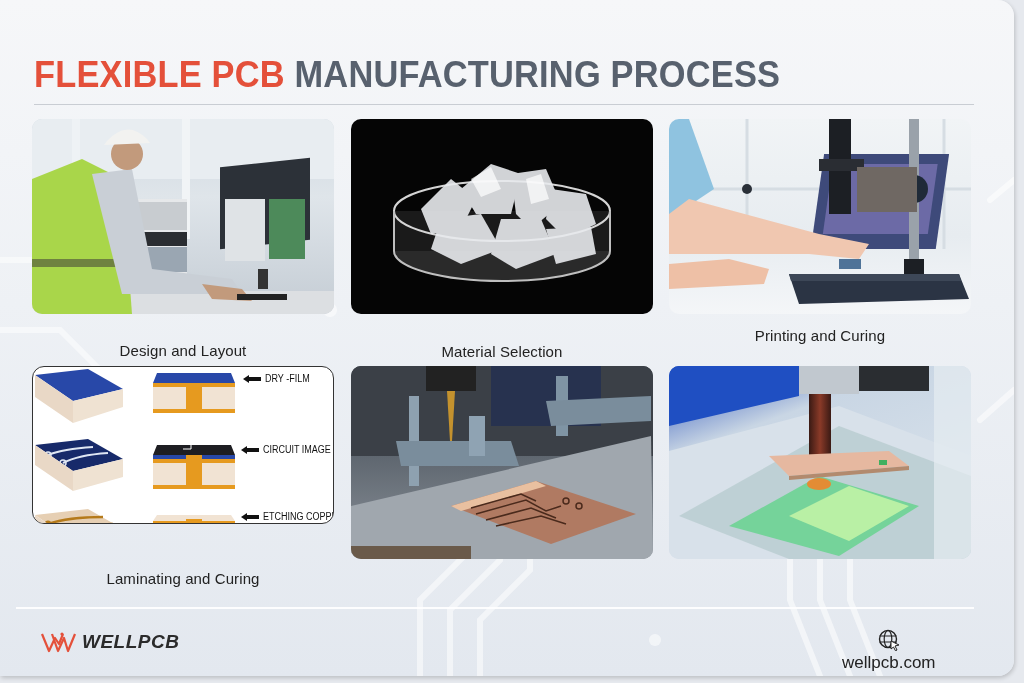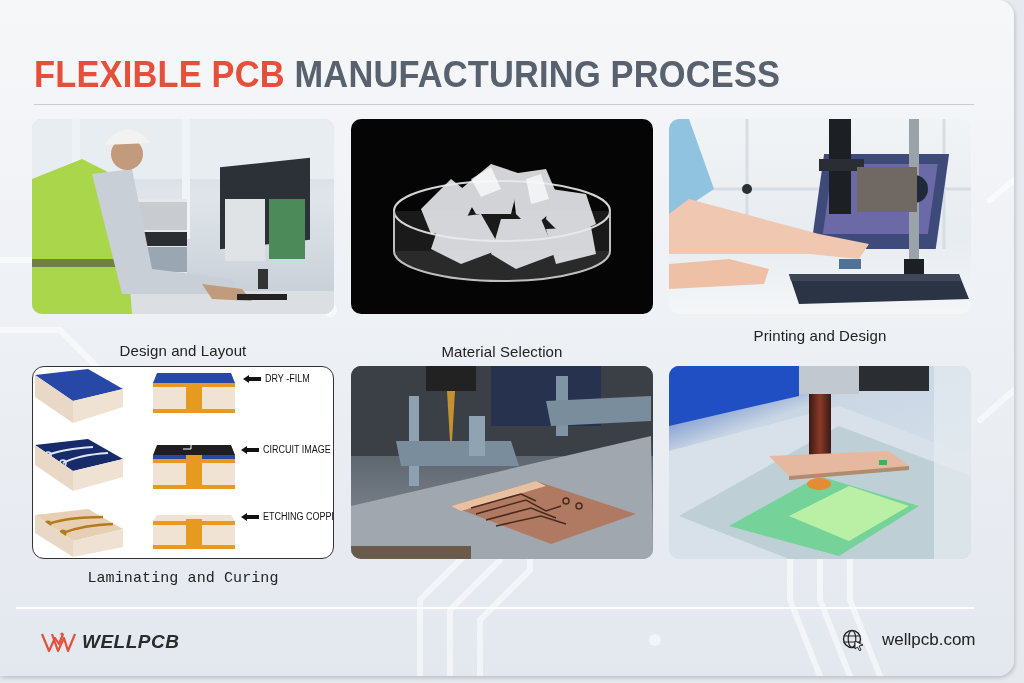--- a/index.html
+++ b/index.html
@@ -35,31 +35,31 @@
     font-size: 15px; color: #222; letter-spacing: 0.1px;
   }
 
   
   .p1 { left: 32px; top: 119px; background: linear-gradient(180deg, #cfd8e0 0%, #dfe5ea 40%, #c4ccd4 100%); }
   
   .p2 { left: 351px; top: 119px; background: #050505; }
   
   .p3 { left: 669px; top: 119px; background: linear-gradient(180deg, #f1f4f6 0%, #e7ecf0 60%, #f4f6f8 100%); }
   
-  .p4 { left: 32px; top: 366px; height: 193px; background: #ffffff; border: 1.5px solid #333; border-radius: 12px; }
+  .p4 { left: 32px; top: 366px; height: 158px; background: #ffffff; border: 1.5px solid #333; border-radius: 12px; }
   
   .p5 { left: 351px; top: 366px; height: 193px; background: linear-gradient(180deg, #3a4048 0%, #5d656e 45%, #8c939b 100%); }
   
   .p6 { left: 669px; top: 366px; height: 193px; background: linear-gradient(160deg, #1e48b8 0%, #c9d6e4 30%, #dfe7ee 100%); }
 
   .diag-label { position: absolute; font-size: 10px; color: #111; white-space: nowrap; transform: scaleX(0.9); transform-origin: left center; }
 
   .logo { position: absolute; left: 40px; top: 630px; display: flex; align-items: center; gap: 4px; }
   .logo-text { font-size: 19px; font-weight: 700; font-style: italic; color: #2b2b2b; letter-spacing: 0.5px; }
-  .site { position: absolute; left: 842px; top: 629px; display: flex; align-items: center; gap: 18px; }
+  .site { position: absolute; left: 842px; top: 629px; display: flex; align-items: center; gap: 2px; flex-direction: column; }
   .site-text { font-size: 17px; color: #222; }
 </style>
 </head>
 <body>
 
 <div class="card">
 
   <svg class="circuit-bg" width="1014" height="676" viewBox="0 0 1014 676">
     <g fill="none" stroke="#ffffff" stroke-width="6" stroke-linecap="round">
       <path d="M-10 260 L80 260 L130 310 L330 310"></path>
@@ -152,21 +152,21 @@
       <rect x="188" y="48" width="60" height="45" fill="#6f6863"></rect>
       <rect x="235" y="140" width="20" height="25" fill="#1c1f24"></rect>
       <polygon points="120,155 290,155 300,180 130,185" fill="#2b3444"></polygon>
       <polygon points="120,155 290,155 292,162 122,162" fill="#3d4757"></polygon>
       <path d="M0 0 L20 0 L45 70 L0 100 Z" fill="#8fc3e0"></path>
       <path d="M0 95 L20 80 L150 115 L200 125 L190 140 L140 135 L0 135 Z" fill="#f0c7b0"></path>
       <path d="M0 145 L60 140 L100 150 L95 165 L0 170 Z" fill="#eec0a6"></path>
       <rect x="170" y="140" width="22" height="10" fill="#4f7398"></rect>
     </svg>
   </div>
-  <div class="caption" style="left:669px;top:327px;">Printing and Design</div>
+  <div class="caption" style="left:669px;top:327px;">Printing and Curing</div>
 
   <div class="panel p4">
     <svg width="300" height="190" viewBox="0 0 300 190" style="position:absolute;left:0;top:0;">
 
       <g>
         <polygon points="2,8 55,2 90,22 40,34" fill="#2848a8"></polygon>
         <polygon points="2,8 2,30 40,56 40,34" fill="#e9d8c6"></polygon>
         <polygon points="40,34 90,22 90,40 40,56" fill="#efe2d2"></polygon>
         <polygon points="2,78 55,72 90,92 40,104" fill="#172a6a"></polygon>
         <polygon points="2,78 55,72 90,92 40,104" fill="none" stroke="#fff" stroke-width="0"></polygon>
@@ -208,21 +208,21 @@
       <g fill="#111">
         <polygon points="210,12 216,8 216,10 228,10 228,14 216,14 216,16"></polygon>
         <polygon points="208,83 214,79 214,81 226,81 226,85 214,85 214,87"></polygon>
         <polygon points="208,150 214,146 214,148 226,148 226,152 214,152 214,154"></polygon>
       </g>
     </svg>
     <span class="diag-label" style="left:232px;top:6px;">DRY -FILM</span>
     <span class="diag-label" style="left:230px;top:77px;">CIRCUIT IMAGE</span>
     <span class="diag-label" style="left:230px;top:144px;">ETCHING COPPER</span>
   </div>
-  <div class="caption" style="left:32px;top:570px;font-family:Liberation Mono, monospace;">Laminating and Curing</div>
+  <div class="caption" style="left:32px;top:570px;">Laminating and Curing</div>
 
   <div class="panel p5">
     <svg width="302" height="193" viewBox="0 0 302 193">
       <rect x="0" y="0" width="302" height="90" fill="#3b4047"></rect>
       <rect x="140" y="0" width="110" height="60" fill="#1b2a55" opacity="0.6"></rect>
       <rect x="75" y="0" width="50" height="25" fill="#222"></rect>
       <polygon points="96,25 104,25 101,75 99,75" fill="#c4922e"></polygon>
       <rect x="58" y="30" width="10" height="90" fill="#8ea1b0"></rect>
       <polygon points="45,75 160,75 168,100 50,100" fill="#7a8d9c"></polygon>
       <rect x="118" y="50" width="16" height="40" fill="#8fa3b3"></rect>

